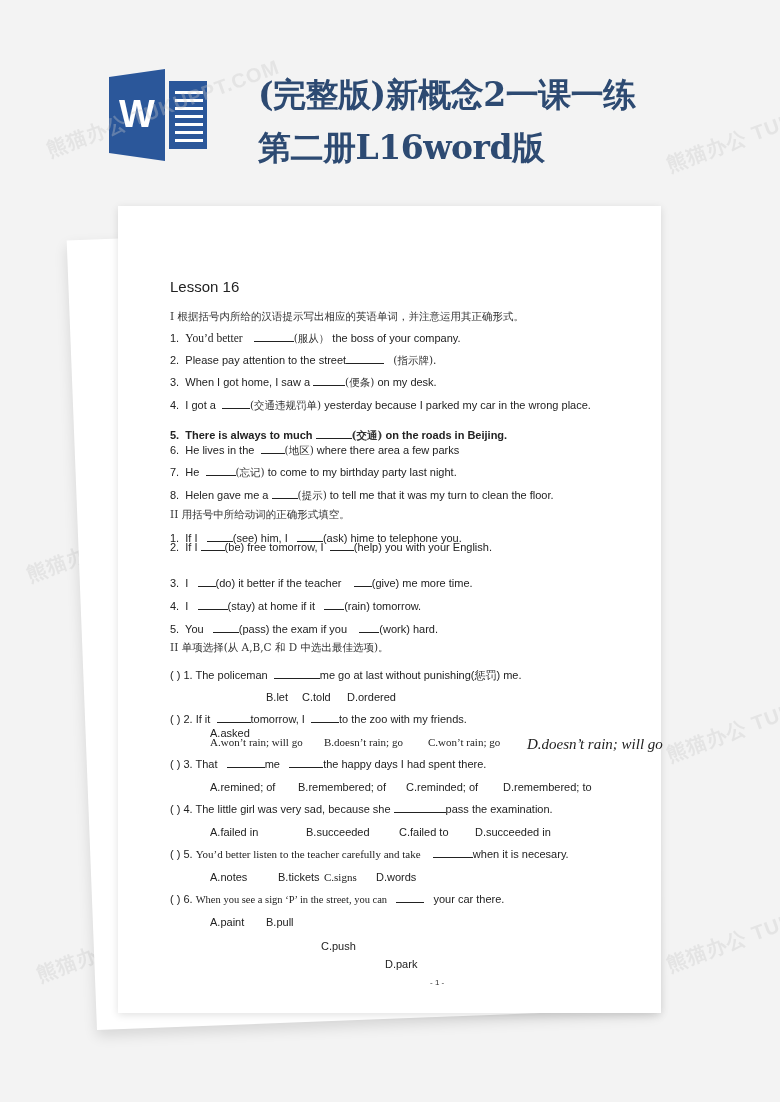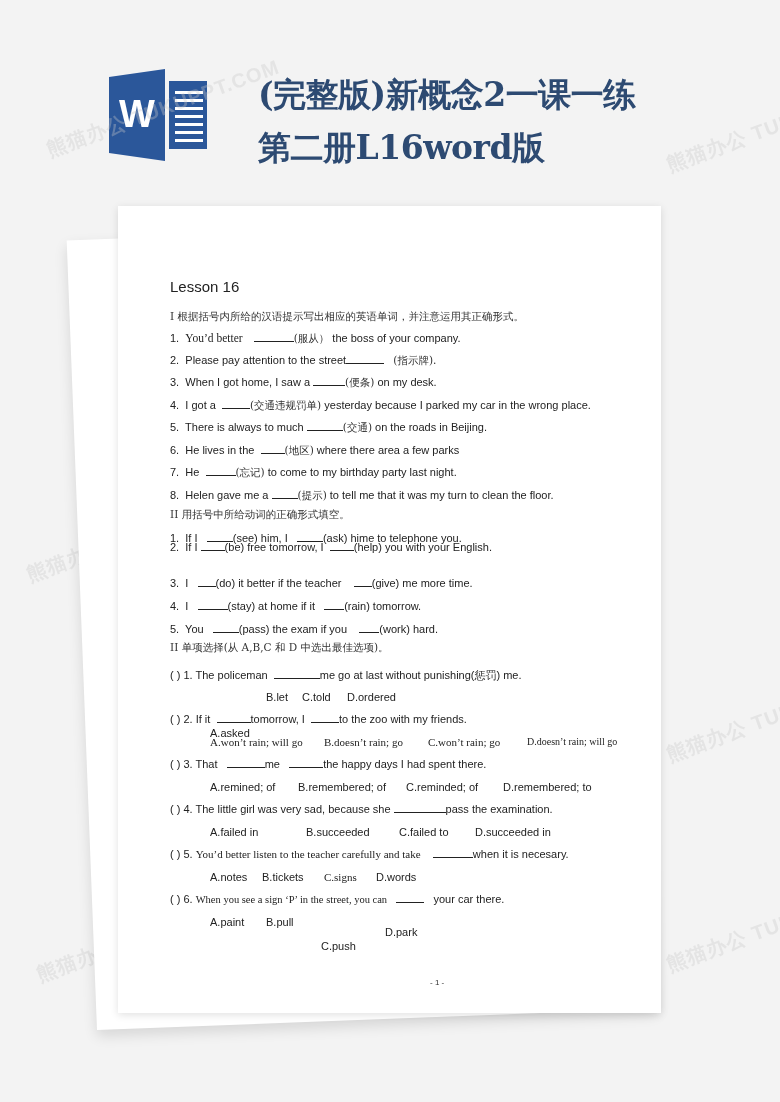--- a/index.html
+++ b/index.html
@@ -99,21 +99,21 @@
       <span>When I got home, I saw a</span>
       <span class="blank" style="width:32px;"></span><span class="cn">(便条)</span>
       <span>on my desk.</span>
     </div>
     <div class="line" style="top:193px;">
       <span>4.</span>&nbsp;
       <span>I got a</span>&nbsp;
       <span class="blank" style="width:28px;"></span><span class="cn">(交通违规罚单)</span>
       <span>yesterday because I parked my car in the wrong place.</span>
     </div>
-    <div class="line" style="top:215px;">
+    <div class="line" style="top:223px;font-weight:bold;">
       <span>5.</span>&nbsp;
       <span>There is always to much</span>
       <span class="blank" style="width:36px;"></span><span class="cn">(交通)</span>
       <span>on the roads in Beijing.</span>
     </div>
     <div class="line" style="top:238px;">
       <span>6.</span>&nbsp;
       <span>He lives in the</span>&nbsp;
       <span class="blank" style="width:24px;"></span><span class="cn">(地区)</span>
       <span>where there area a few parks</span>
@@ -180,21 +180,21 @@
     <div class="line" style="top:507px;">
       <span>(     )</span>
       <span>2.</span>
       <span>If it</span>&nbsp;
       <span class="blank" style="width:34px;"></span><span>tomorrow, I</span>&nbsp;
       <span class="blank" style="width:28px;"></span><span>to the zoo with my friends.</span>
     </div>
     <div class="opt serif" style="top:530px;left:40px;font-size:11px;">A.won’t rain; will go</div>
     <div class="opt serif" style="top:530px;left:154px;font-size:11px;">B.doesn’t rain; go</div>
     <div class="opt serif" style="top:530px;left:258px;font-size:11px;">C.won’t rain; go</div>
-    <div class="opt serif" style="top:530px;left:357px;font-size:10px;">D.doesn’t rain; will go</div>
+    <div class="opt serif" style="top:530px;left:357px;font-size:15px;font-style:italic;">D.doesn’t rain; will go</div>
 
     <div class="line" style="top:552px;">
       <span>(     )</span>
       <span>3.</span>
       <span>That</span>&nbsp;&nbsp;
       <span class="blank" style="width:38px;"></span><span>me</span>&nbsp;&nbsp;
       <span class="blank" style="width:34px;"></span><span>the happy days I had spent there.</span>
     </div>
     <div class="opt" style="top:575px;left:40px;">A.remined; of</div>
     <div class="opt" style="top:575px;left:128px;">B.remembered; of</div>
@@ -212,30 +212,30 @@
     <div class="opt" style="top:620px;left:229px;">C.failed to</div>
     <div class="opt" style="top:620px;left:305px;">D.succeeded in</div>
 
     <div class="line" style="top:642px;">
       <span>(     )</span>
       <span>5.</span>
       <span class="serif" style="font-size:11px;">You’d better listen to the teacher carefully and take</span>&nbsp;&nbsp;&nbsp;
       <span class="blank" style="width:40px;"></span><span>when it is necesary.</span>
     </div>
     <div class="opt" style="top:665px;left:40px;">A.notes</div>
-    <div class="opt" style="top:665px;left:92px;">B.tickets</div>
+    <div class="opt" style="top:665px;left:108px;">B.tickets</div>
     <div class="opt" style="top:665px;left:154px;font-family:Liberation Serif, serif;">C.signs</div>
     <div class="opt" style="top:665px;left:206px;">D.words</div>
 
     <div class="line" style="top:687px;">
       <span>(     )</span>
       <span>6.</span>
       <span class="serif" style="font-size:10.5px;">When you see a sign ‘P’ in the street, you can</span>&nbsp;&nbsp;
       <span class="blank" style="width:28px;"></span>&nbsp;&nbsp;&nbsp;<span>your car there.</span>
     </div>
     <div class="opt" style="top:710px;left:40px;">A.paint</div>
     <div class="opt" style="top:710px;left:96px;">B.pull</div>
     <div class="opt" style="top:710px;left:151px;margin-top:24px;">C.push</div>
-    <div class="opt" style="top:720px;left:209px;padding-left:6px;">D.park</div>
+    <div class="opt" style="top:752px;left:209px;padding-left:6px;">D.park</div>
 
     <div class="page-num">- 1 -</div>
   </div>
 </div>
 
 </body></html>

